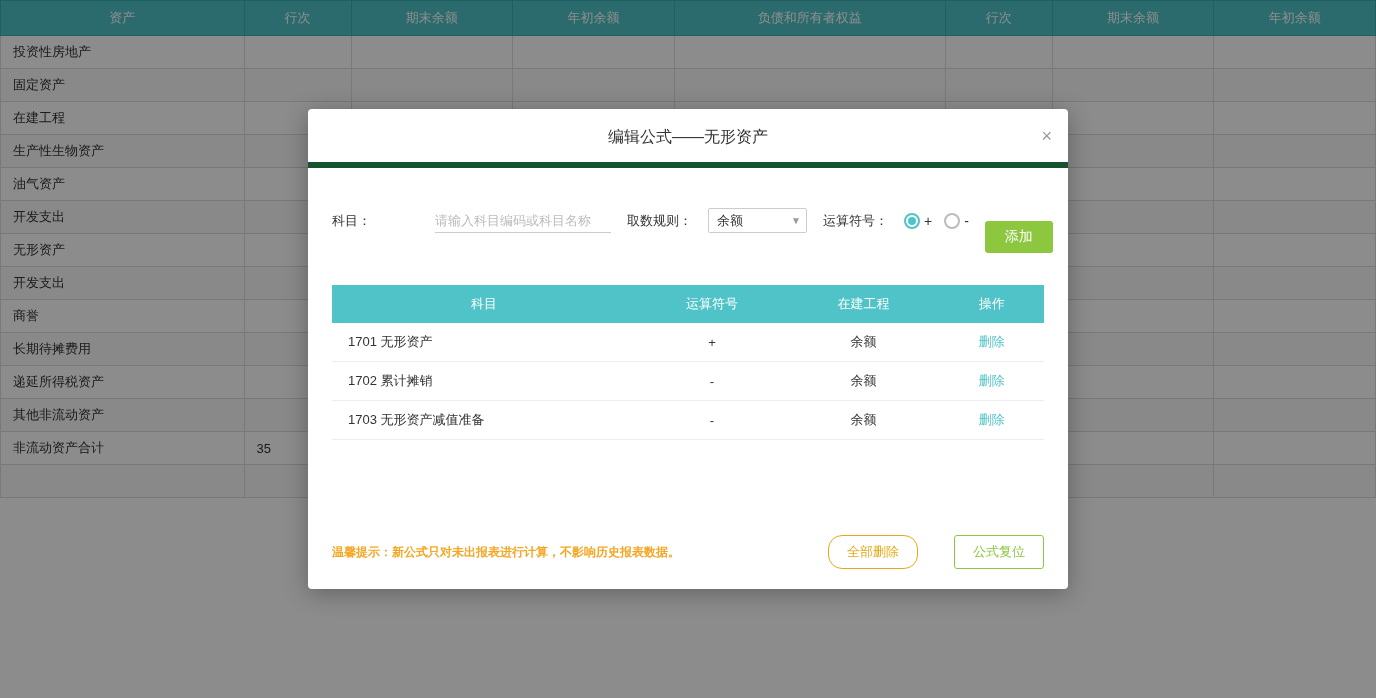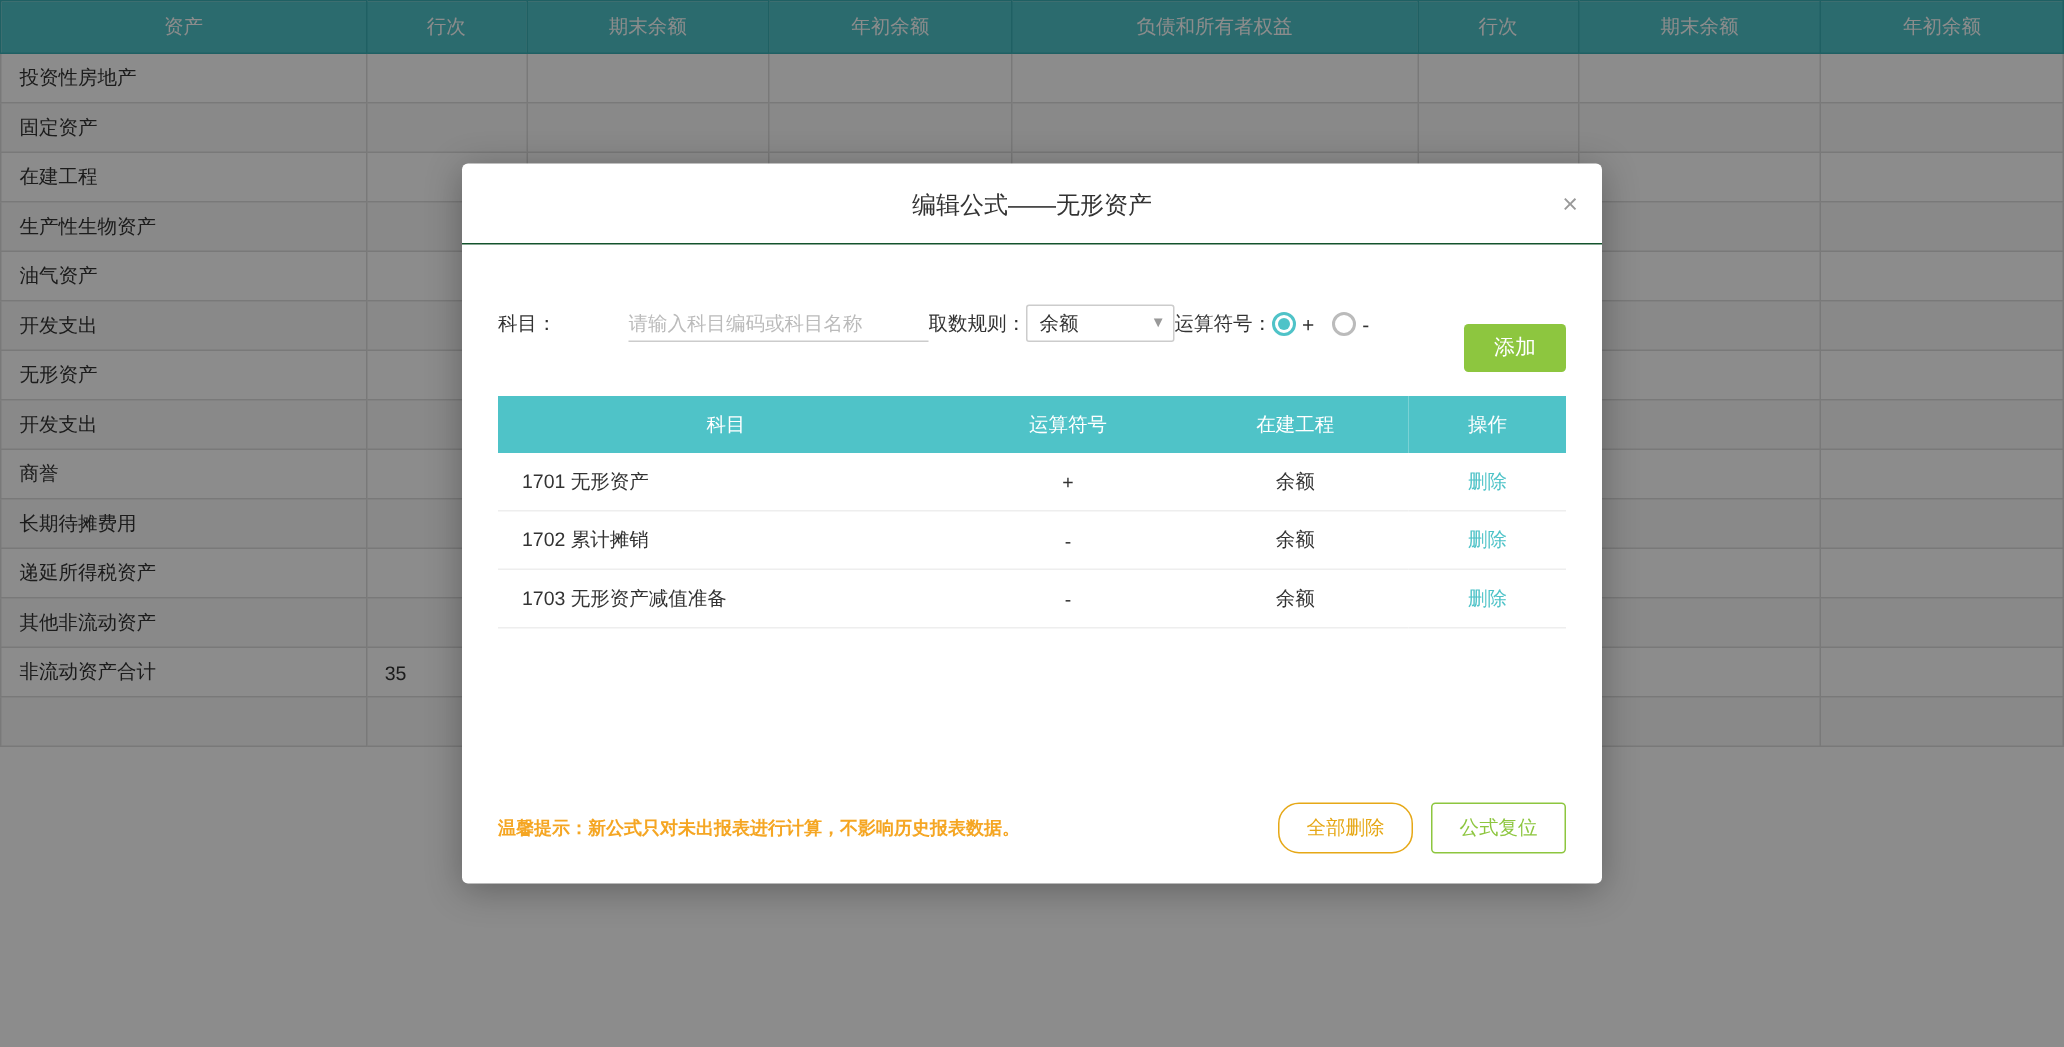--- a/index.html
+++ b/index.html
@@ -67,21 +67,21 @@
       position: relative;
       display: flex;
       flex-direction: column;
     }
 
     .modal-header {
       display: flex;
       align-items: flex-start;
       justify-content: center;
       padding: 18px 20px 14px;
-      border-bottom: 1px solid #14532d;
+      border-bottom: 6px solid #14532d;
       position: relative;
     }
 
     .modal-title {
       font-size: 16px;
       color: #333;
       font-weight: 500;
     }
 
     .modal-close {
@@ -92,23 +92,24 @@
       color: #999;
       cursor: pointer;
       font-size: 18px;
       line-height: 1;
       background: none;
       border: none;
     }
 
     
     .modal-form {
-      padding: 20px 24px 16px;
-      display: flex;
-      align-items: center;
+      padding: 20px 24px 32px;
+      display: flex;
+      align-items: center;
+      gap: 16px;
       flex-wrap: nowrap;
     }
 
     .form-label {
       color: #333;
       font-size: 13px;
       white-space: nowrap;
     }
 
     .form-input {
@@ -278,20 +279,21 @@
     }
 
     .btn-outline-green {
       background: #fff;
       color: #8dc63f;
       border: 1px solid #8dc63f;
       padding: 7px 18px;
       border-radius: 3px;
       font-size: 13px;
       cursor: pointer;
+      margin-left: 24px;
     }
   </style>
 </head>
 <body>
 
 <div class="bg-table-wrapper">
   <table class="bg-table">
     <thead>
       <tr>
         <th>资产</th>

